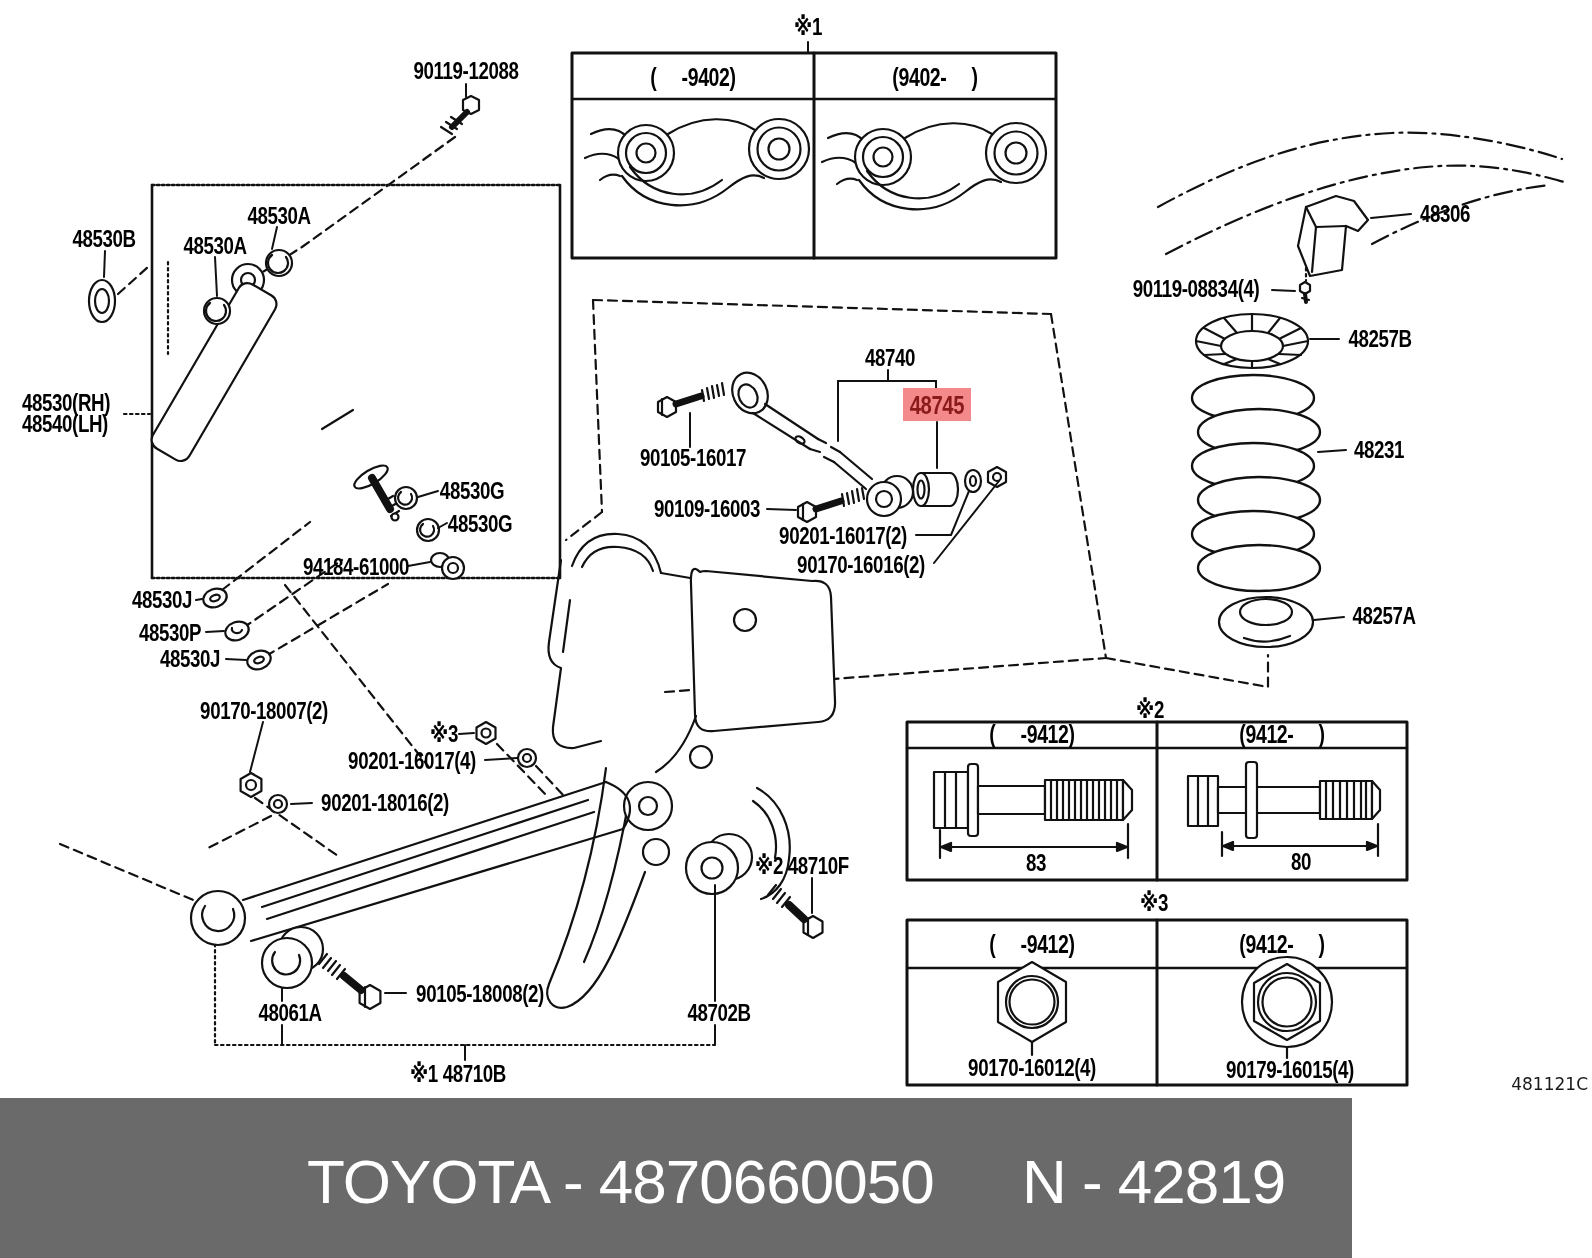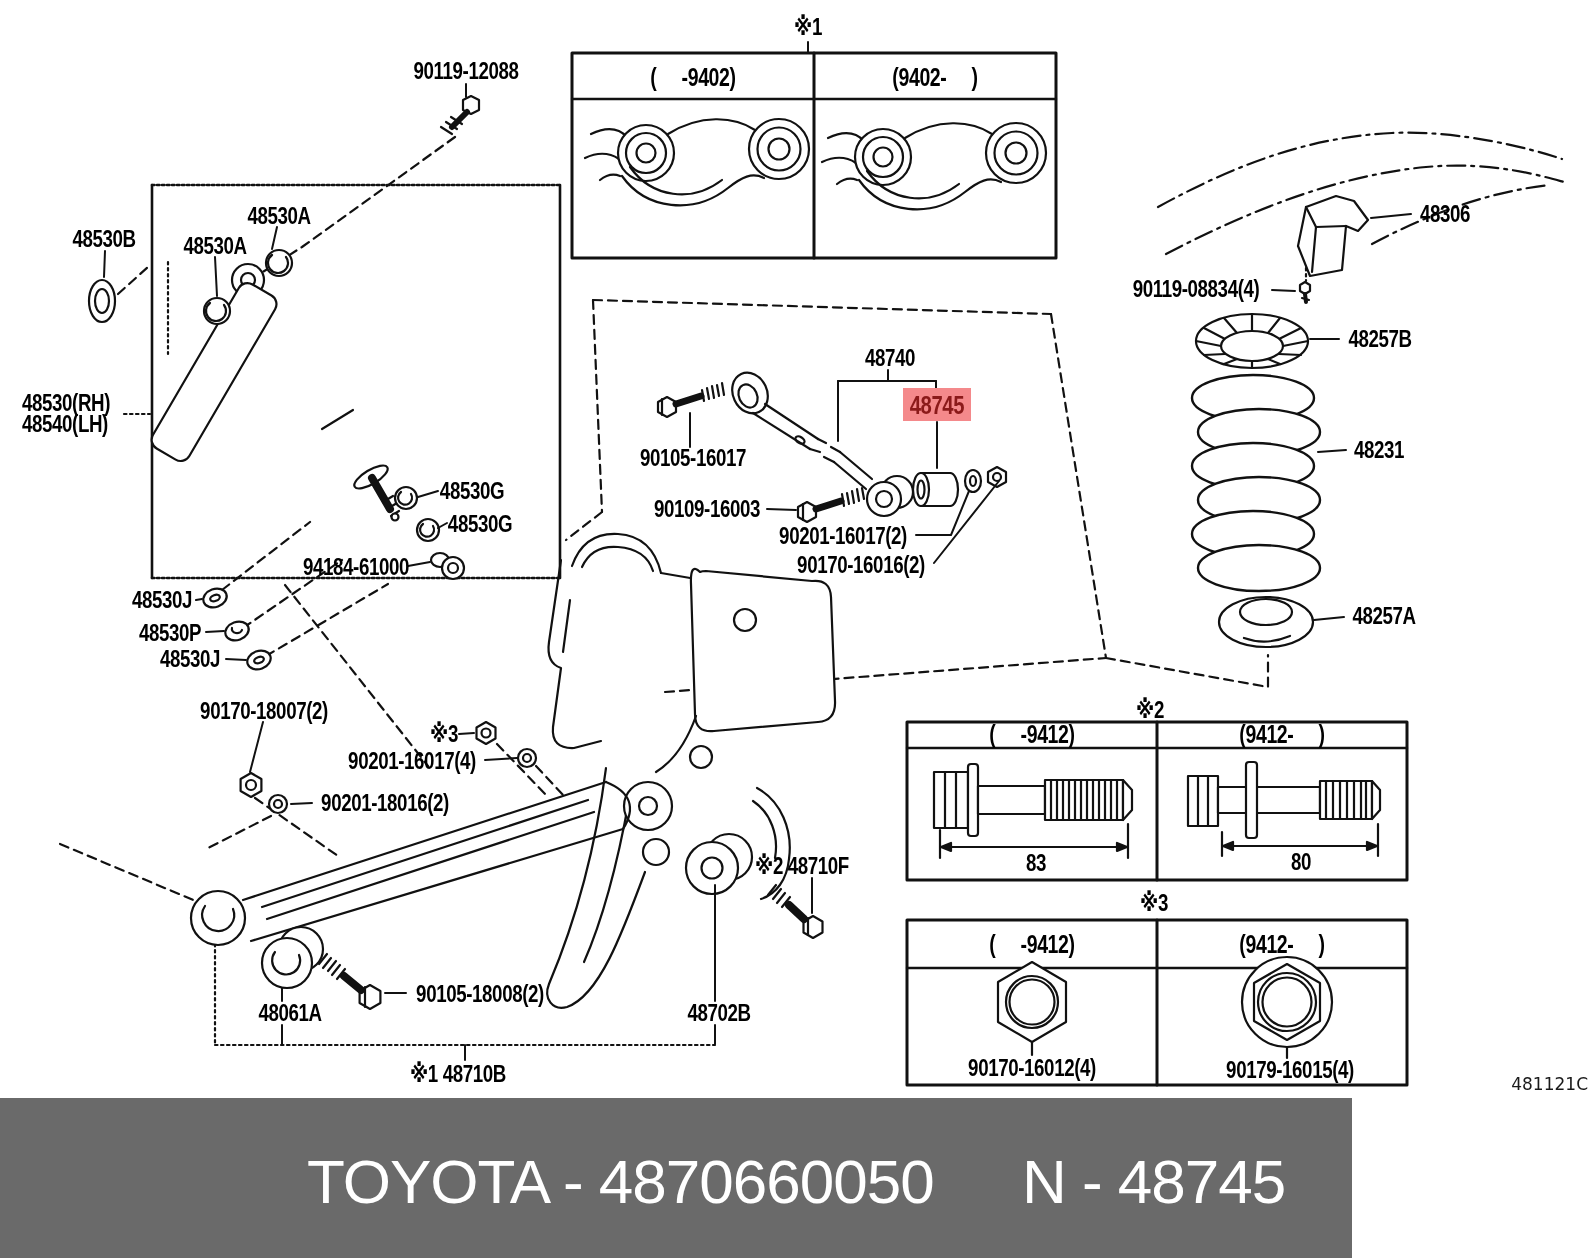--- a/index.html
+++ b/index.html
@@ -458,16 +458,16 @@
 <div class="lbl" style="left:1154px;top:903px">※3</div>
 <div class="lbl hdr" style="left:1032px;top:944px">(     -9412)</div>
 <div class="lbl hdr" style="left:1282px;top:944px">(9412-     )</div>
 <div class="lbl" style="left:1032px;top:1068px">90170-16012(4)</div>
 <div class="lbl" style="left:1290px;top:1070px">90179-16015(4)</div>
 
 <div class="code">481121C</div>
 
 <div class="banner">
   <span class="bt-left">TOYOTA - 4870660050</span>
-  <span class="bt-right">N - 48745</span>
+  <span class="bt-right">N - 42819</span>
 </div>
 
 </div>
 
 </body></html>

